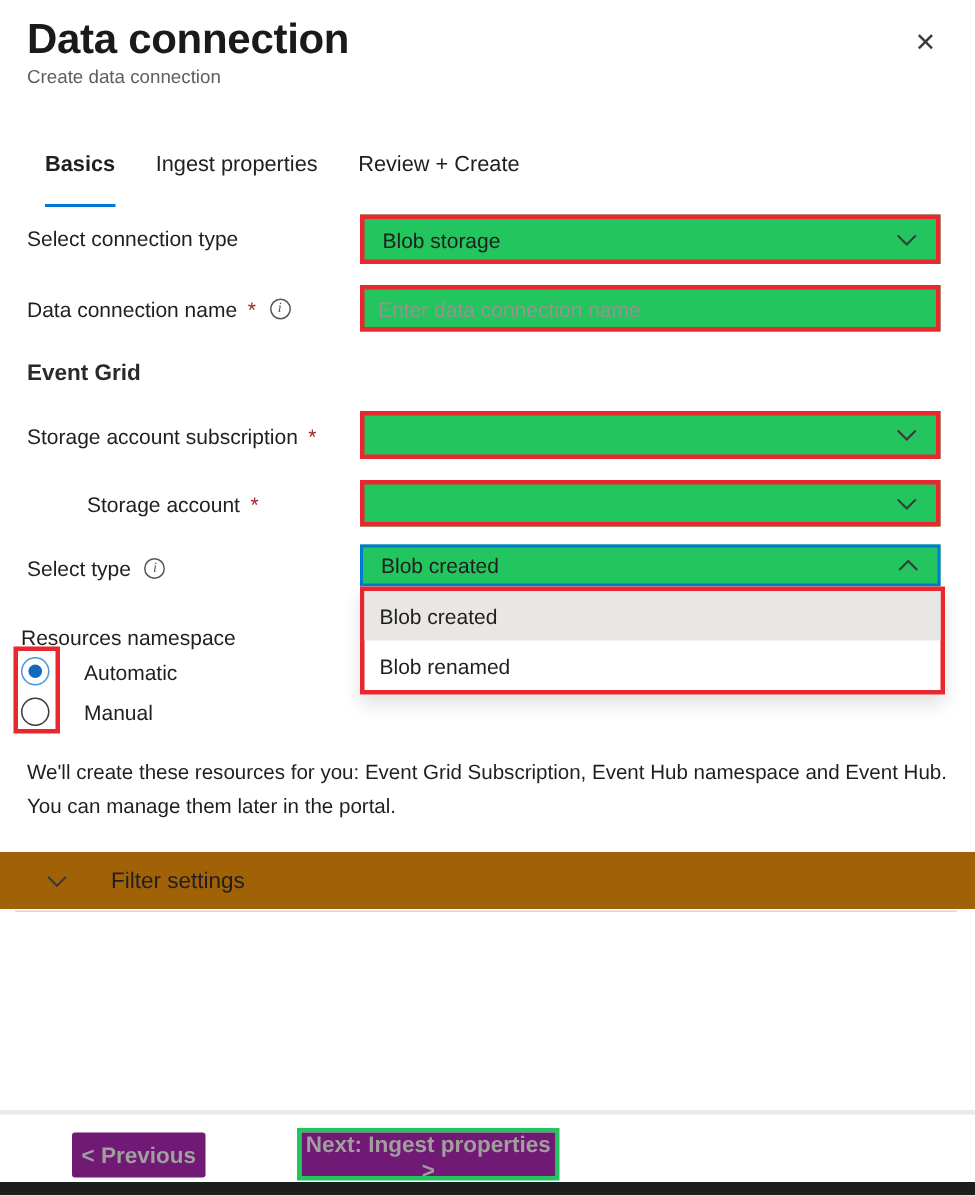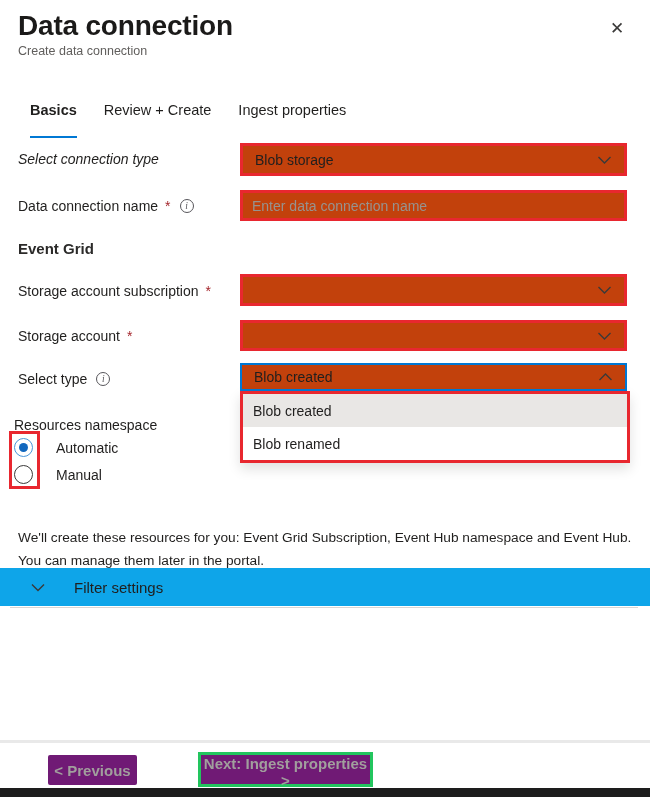--- a/index.html
+++ b/index.html
@@ -16,21 +16,21 @@
     font-size:17px; color:#3b3a39; cursor:pointer; line-height:26px; text-align:center; font-family:"Liberation Sans",sans-serif; }
   
   .tabs { position:absolute; left:30px; top:102px; display:flex; gap:27px; }
   .tab { font-size:14.5px; color:#201f1e; padding-bottom:18px; border-bottom:2.5px solid transparent; cursor:pointer; background:none; border-top:none; border-left:none; border-right:none; font-family:inherit; }
   .tab.active { font-weight:700; border-bottom-color:#0078d4; }
   
   .flabel { position:absolute; left:18px; font-size:14px; color:#201f1e; white-space:nowrap; display:flex; align-items:center; gap:5px; }
   .req { color:#a4262c; margin-left:2px; }
   .info-icon { display:inline-flex; align-items:center; justify-content:center; width:14px; height:14px;
     border:1px solid #57565b; border-radius:50%; font-size:9.5px; color:#57565b; font-style:italic; font-family:"Liberation Serif",serif; margin-left:4px; }
-  .field { position:absolute; left:240px; width:387px; background:#c2410c; display:flex; align-items:center;
+  .field { position:absolute; left:240px; width:387px; background:#22c55e; display:flex; align-items:center;
     justify-content:space-between; padding:0 12px; cursor:pointer; }
   .red-box { border:3px solid #e8272f; }
   .blue-box { border:2px solid #0078d4; }
   .field .val { font-size:14px; color:#201f1e; }
   .chev { flex:0 0 auto; }
   .name-input { border:none; outline:none; width:100%; height:100%; font-size:14px; color:#201f1e; font-family:inherit; background:transparent; }
   .name-input::placeholder { color:#97938f; opacity:1; }
   .section-heading { position:absolute; left:18px; top:240px; font-size:15px; font-weight:700; color:#2b2a29; }
   
   .flyout { position:absolute; left:240px; top:391px; width:390px; border:3px solid #e8272f; background:#fff;
@@ -39,23 +39,23 @@
   .option.highlight { background:#e9e7e5; }
   
   .radio-annotation { position:absolute; left:9px; top:431px; width:31px; height:58px; border:3px solid #e8272f; pointer-events:none; }
   .radio-row { position:absolute; left:14px; display:flex; align-items:center; gap:23px; cursor:pointer; }
   .radio-circle { width:19px; height:19px; border-radius:50%; background:#fff; border:1px solid #3b3a39; flex:0 0 auto; position:relative; }
   .radio-circle.on { border:1.5px solid #4a96d9; }
   .radio-circle.on::after { content:""; position:absolute; left:50%; top:50%; width:9px; height:9px; margin:-4.5px 0 0 -4.5px;
     border-radius:50%; background:#1268be; }
   .radio-label { font-size:14px; color:#201f1e; }
   
-  .info-text { position:absolute; left:18px; top:503px; width:614px; font-size:13.7px; line-height:23px; color:#201f1e;margin-top:23px; }
+  .info-text { position:absolute; left:18px; top:503px; width:614px; font-size:13.7px; line-height:23px; color:#201f1e; }
   
-  .filter-row { position:absolute; left:0; top:568px; width:650px; height:38px; display:flex; align-items:center; cursor:pointer; background:#0ea5e9; }
+  .filter-row { position:absolute; left:0; top:568px; width:650px; height:38px; display:flex; align-items:center; cursor:pointer; background:#a16207; }
   .filter-row .fchev { margin-left:30px; }
   .filter-label { margin-left:28px; font-size:15px; color:#201f1e; }
   .divider { position:absolute; left:10px; right:12px; top:607px; height:1px; background:#d8d6d4; }
   
   .footer-divider { position:absolute; left:0; top:740px; width:650px; height:3px; background:#e9e9e9; }
   .btn { font-family:inherit; font-size:15px; font-weight:700; color:#a19f9d; background:#701a75; border:none; cursor:default; }
   .prev-btn { position:absolute; left:48px; top:755px; width:89px; height:30px; border-radius:2px; }
   .next-wrap { position:absolute; left:198px; top:752px; width:175px; height:35px; border:3px solid #22c55e; }
   .next-btn { width:100%; height:100%; }
   .bottom-bar { position:absolute; left:0; bottom:0; width:650px; height:9px; background:#1d1d1d; }
@@ -65,25 +65,25 @@
 <body>
 
 <div class="pane">
 
   <h1 class="title">Data connection</h1>
   <div class="subtitle">Create data connection</div>
   <button class="close-btn">✕</button>
 
   <div class="tabs">
     <button class="tab active">Basics</button>
+    <button class="tab">Ingest properties</button>
     <button class="tab">Review + Create</button>
-    <button class="tab">Ingest properties</button>
   </div>
 
-  <div class="flabel" style="top:151px;font-style:italic;">
+  <div class="flabel" style="top:151px;">
     <span>Select connection type</span>
   </div>
   <div class="field red-box" style="top:143px; height:33px;">
     <span class="val">Blob storage</span>
     <span class="chev">
       <svg width="15" height="10" viewBox="0 0 15 10">
           <polyline points="1.5,2 7.5,8 13.5,2" fill="none" stroke="#3b3a39" stroke-width="1.4"></polyline>
         </svg>
     </span>
   </div>
@@ -105,21 +105,21 @@
   </div>
   <div class="field red-box" style="top:274px; height:32px;">
     <span class="val"></span>
     <span class="chev">
       <svg width="15" height="10" viewBox="0 0 15 10">
           <polyline points="1.5,2 7.5,8 13.5,2" fill="none" stroke="#3b3a39" stroke-width="1.4"></polyline>
         </svg>
     </span>
   </div>
 
-  <div class="flabel" style="top:328px;">
+  <div class="flabel" style="top:328px;margin-left:40px;">
     <span>Storage account</span>
     <span class="req">*</span>
   </div>
   <div class="field red-box" style="top:320px; height:31px;">
     <span class="val"></span>
     <span class="chev">
       <svg width="15" height="10" viewBox="0 0 15 10">
           <polyline points="1.5,2 7.5,8 13.5,2" fill="none" stroke="#3b3a39" stroke-width="1.4"></polyline>
         </svg>
     </span>

